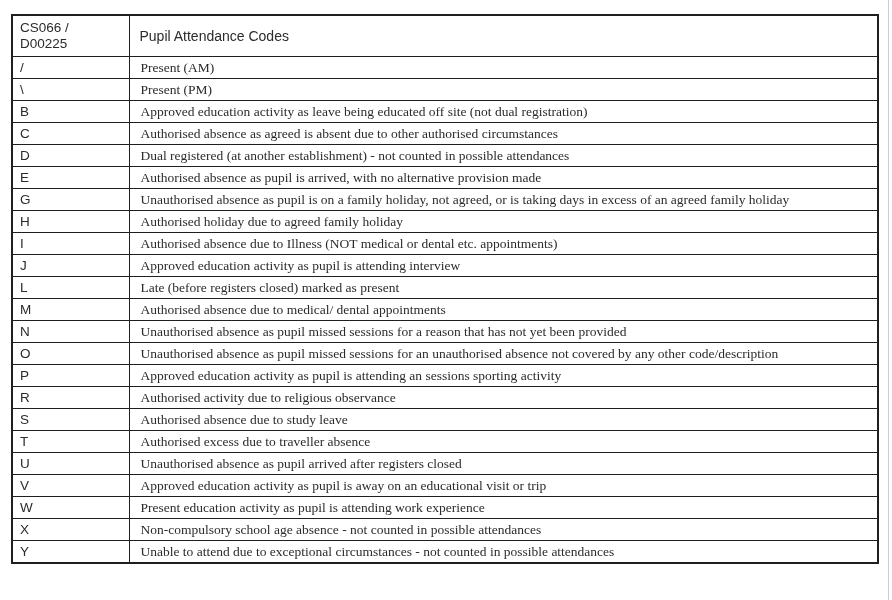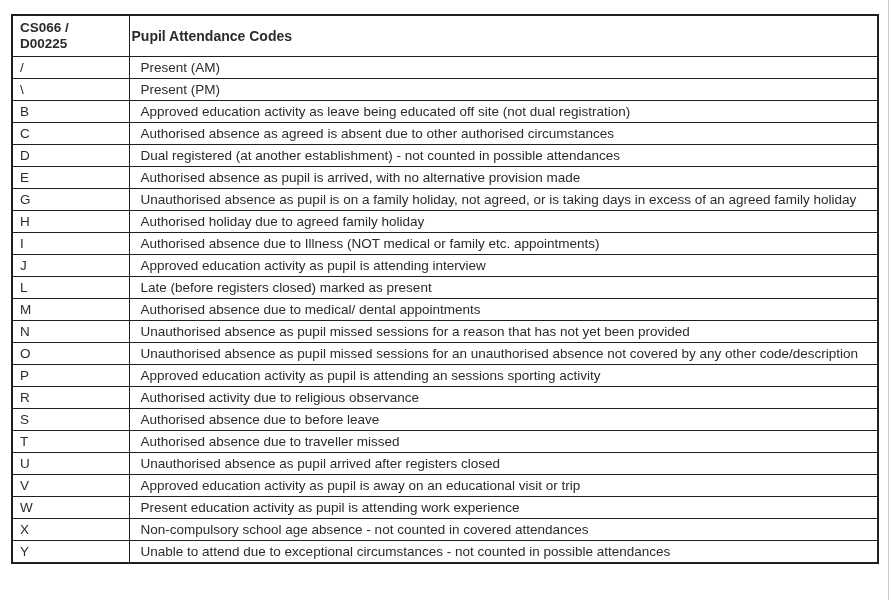--- a/index.html
+++ b/index.html
@@ -29,34 +29,35 @@
     border: 1px solid var(--border-color, #1f1f1f);
     color: var(--text-color, #2b2b2b);
     vertical-align: middle;
     text-align: left;
     font-size: 13.5px;
     line-height: 15px;
     overflow: hidden;
   }
   thead th {
     height: 36px;
-    font-weight: bold;
+    font-weight: normal;
     padding: 2px 6px 2px 7px;
   }
   thead th.title-cell {
     font-size: 14px;
-    padding-left: 2px;
+    padding-left: 10px;
   }
   thead .code-id-line { display: block; line-height: 16px; }
   td.code-cell {
     padding: 3px 6px 3px 7px;
     white-space: nowrap;
   }
   td.desc-cell {
     padding: 3px 8px 3px 11px;
+    font-family: Liberation Serif, serif;
   }
   .scan-edge-line {
     position: absolute;
     left: 888px;
     top: 0;
     width: 1px;
     height: 600px;
     background: #cccccc;
   }
 </style>
@@ -115,21 +116,21 @@
     <td class="desc-cell">Unauthorised absence as pupil is on a family holiday, not agreed, or is taking days in excess of an agreed family holiday</td>
   </tr>
 
   <tr>
     <td class="code-cell">H</td>
     <td class="desc-cell">Authorised holiday due to agreed family holiday</td>
   </tr>
 
   <tr>
     <td class="code-cell">I</td>
-    <td class="desc-cell">Authorised absence due to Illness (NOT medical or family etc. appointments)</td>
+    <td class="desc-cell">Authorised absence due to Illness (NOT medical or dental etc. appointments)</td>
   </tr>
 
   <tr>
     <td class="code-cell">J</td>
     <td class="desc-cell">Approved education activity as pupil is attending interview</td>
   </tr>
 
   <tr>
     <td class="code-cell">L</td>
     <td class="desc-cell">Late (before registers closed) marked as present</td>
@@ -155,46 +156,46 @@
     <td class="desc-cell">Approved education activity as pupil is attending an sessions sporting activity</td>
   </tr>
 
   <tr>
     <td class="code-cell">R</td>
     <td class="desc-cell">Authorised activity due to religious observance</td>
   </tr>
 
   <tr>
     <td class="code-cell">S</td>
-    <td class="desc-cell">Authorised absence due to before leave</td>
+    <td class="desc-cell">Authorised absence due to study leave</td>
   </tr>
 
   <tr>
     <td class="code-cell">T</td>
-    <td class="desc-cell">Authorised absence due to traveller missed</td>
+    <td class="desc-cell">Authorised excess due to traveller absence</td>
   </tr>
 
   <tr>
     <td class="code-cell">U</td>
     <td class="desc-cell">Unauthorised absence as pupil arrived after registers closed</td>
   </tr>
 
   <tr>
     <td class="code-cell">V</td>
     <td class="desc-cell">Approved education activity as pupil is away on an educational visit or trip</td>
   </tr>
 
   <tr>
     <td class="code-cell">W</td>
     <td class="desc-cell">Present education activity as pupil is attending work experience</td>
   </tr>
 
   <tr>
     <td class="code-cell">X</td>
-    <td class="desc-cell">Non-compulsory school age absence - not counted in covered attendances</td>
+    <td class="desc-cell">Non-compulsory school age absence - not counted in possible attendances</td>
   </tr>
 
   <tr>
     <td class="code-cell">Y</td>
     <td class="desc-cell">Unable to attend due to exceptional circumstances - not counted in possible attendances</td>
   </tr>
 </tbody>
   </table>
 
   <div class="scan-edge-line"></div>

